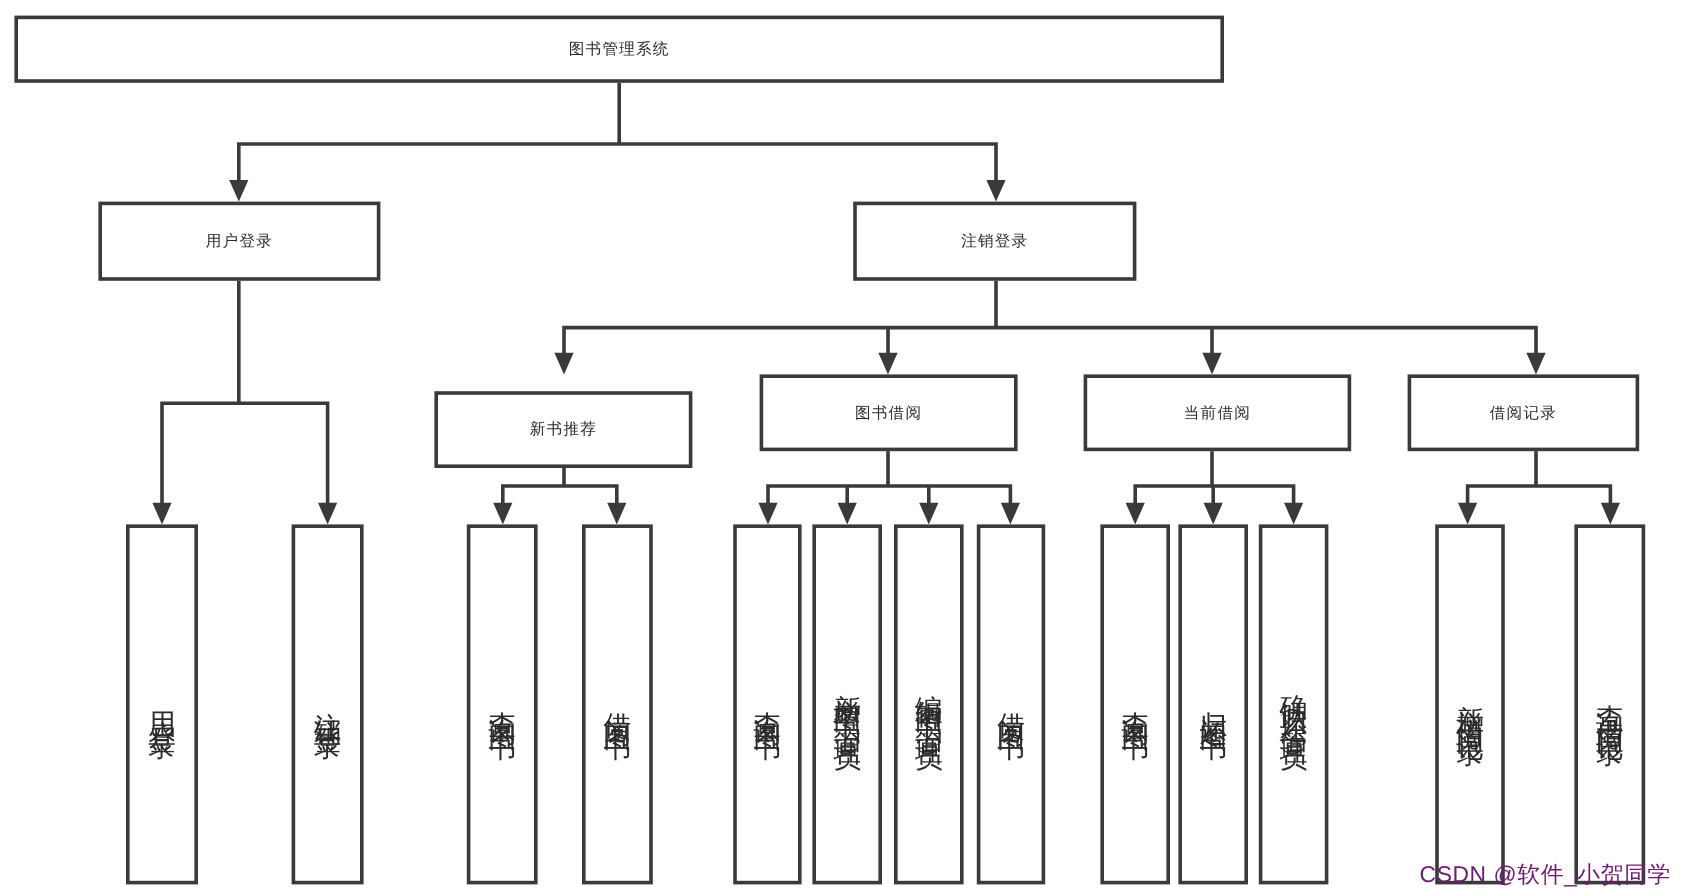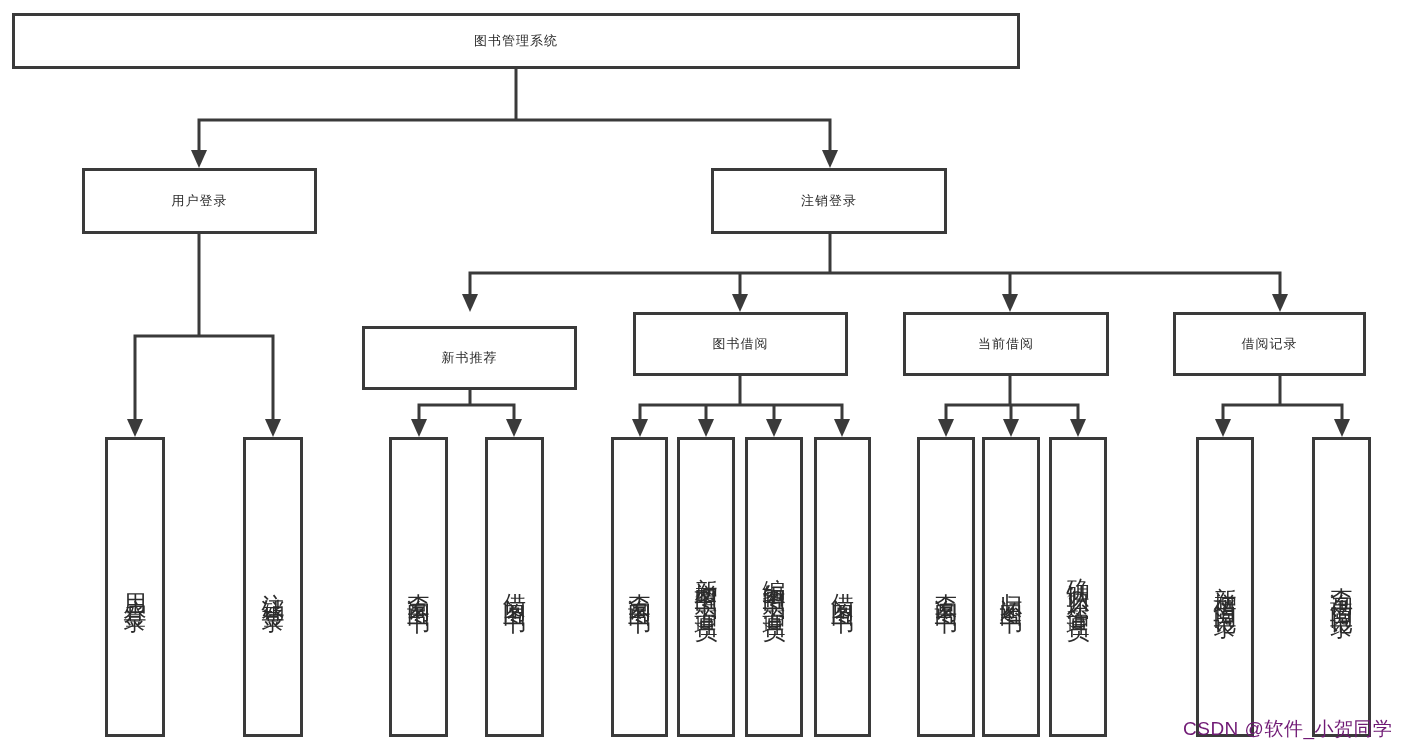--- a/index.html
+++ b/index.html
@@ -44,21 +44,21 @@
     line-height: 1;
   }
   
   #root-box   { left: 12px;   top: 13px;  width: 1008px; height: 56px; }
   
   #l2-0       { left: 82px;   top: 168px; width: 235px;  height: 66px; }
   #l2-1       { left: 711px;  top: 168px; width: 236px;  height: 66px; }
   
   #l3-0       { left: 362px;  top: 326px; width: 215px;  height: 64px; }
   #l3-1       { left: 633px;  top: 312px; width: 215px;  height: 64px; text-align: center; }
-  #l3-2       { left: 903px;  top: 312px; width: 206px;  height: 64px; }
+  #l3-2       { left: 903px;  top: 312px; width: 223px;  height: 64px; }
   #l3-3       { left: 1173px; top: 312px; width: 193px;  height: 64px; }
   
   .leaf { top: 437px; height: 300px; }
   #u0 { left: 105px;  width: 60px; }
   #u1 { left: 243px;  width: 60px; }
   #n0 { left: 389px;  width: 59px; }
   #n1 { left: 485px;  width: 59px; }
   #b0 { left: 611px;  width: 57px; }
   #b1 { left: 677px;  width: 58px; }
   #b2 { left: 745px;  width: 58px; }

